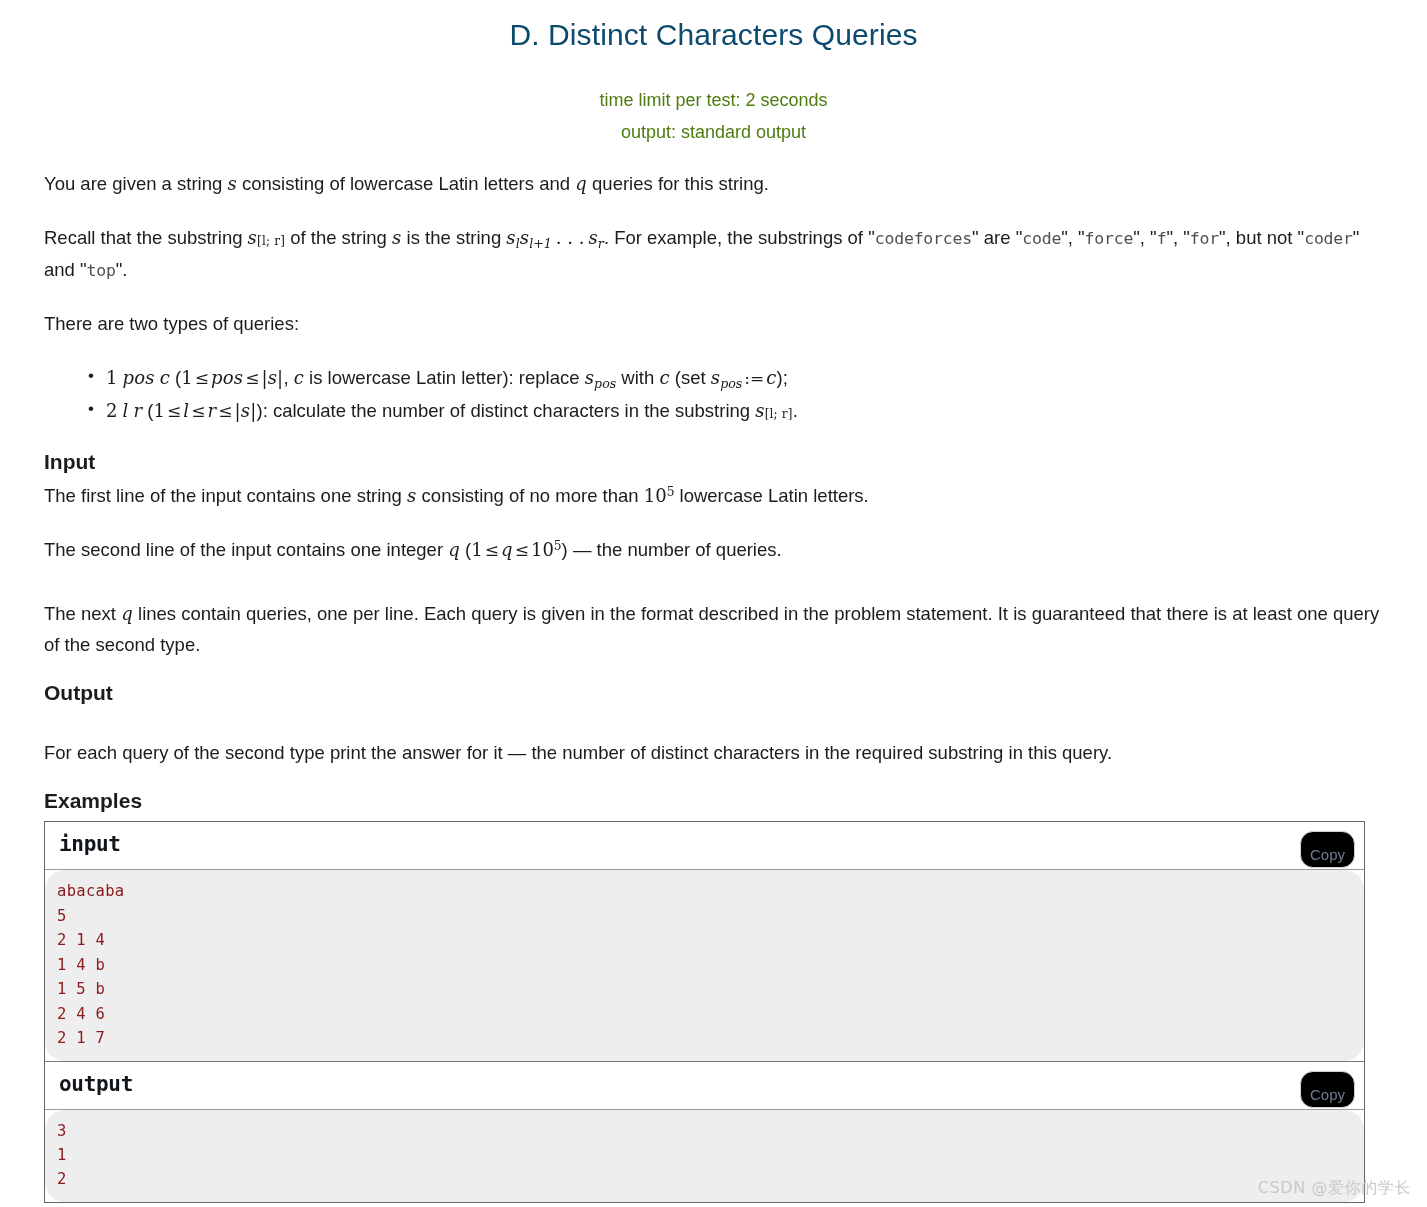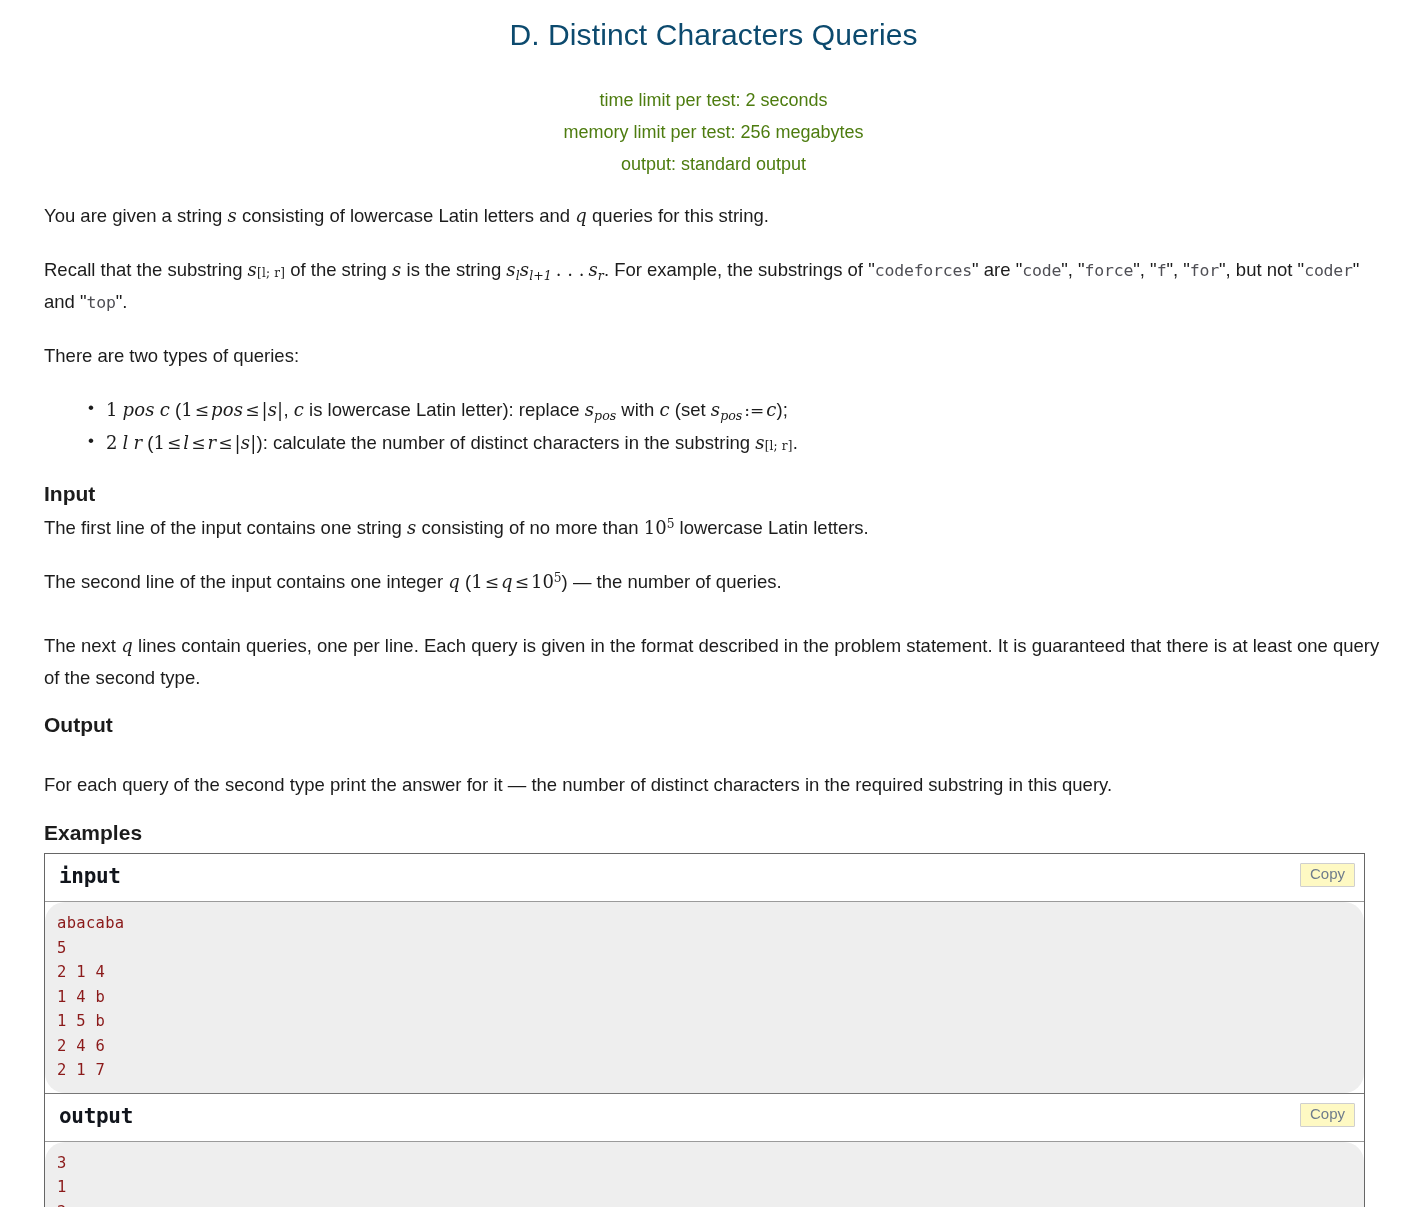--- a/index.html
+++ b/index.html
@@ -160,28 +160,28 @@
     position: absolute;
     left: 14px;
     top: 10px;
     letter-spacing: -0.3px;
   }
   .copy-btn {
     position: absolute;
     right: 9px;
     top: 9px;
     border: 1px solid #cfcfcf;
-    background: #fef9c3;
+    background: #000000;
     color: #6f7c8c;
     font-family: "Liberation Sans", sans-serif;
     font-size: 15px;
-    padding: 1px 9px 4px 9px;
+    padding: 14px 9px 4px 9px;
     line-height: 1.15;
     cursor: pointer;
-    border-radius: 1px;
+    border-radius: 13px;
   }
   .sample-data {
     background: #eeeeee;
     margin: 0;
     padding: 9px 10px 10px 12px;
     font-family: "DejaVu Sans Mono", "Liberation Mono", monospace;
     font-size: 15.5px;
     line-height: 1.58;
     color: #8b1a1a;
     white-space: pre;
@@ -206,21 +206,20 @@
 </style>
 </head>
 <body>
 
 <div class="page">
 
   <div class="problem-header">
     <h1 class="problem-title">D. Distinct Characters Queries</h1>
     <div class="limits">
       <span class="limit-line">time limit per test: 2 seconds</span>
-      <span class="limit-line">memory limit per test: 256 megabytes</span>
       <span class="limit-line">output: standard output</span>
     </div>
   </div>
 
   <div class="statement">
 
     <p class="para"><span>You are given a string </span><span class="m">s</span><span> consisting of lowercase Latin letters and </span><span class="m">q</span><span> queries for this string.</span></p>
 
     <p class="para"><span>Recall that the substring </span><span class="m">s</span><span class="m bracket">[l; r]</span><span> of the string </span><span class="m">s</span><span> is the string </span><span class="m">s</span><span class="sub">l</span><span class="m">s</span><span class="sub">l+1</span><span class="mrm" style="padding:0 4px">. . .</span><span class="m">s</span><span class="sub">r</span><span>. For example, the substrings of "</span><span class="tt">codeforces</span><span>" are "</span><span class="tt">code</span><span>", "</span><span class="tt">force</span><span>", "</span><span class="tt">f</span><span>", "</span><span class="tt">for</span><span>", but not "</span><span class="tt">coder</span><span>" and "</span><span class="tt">top</span><span>".</span></p>
 

